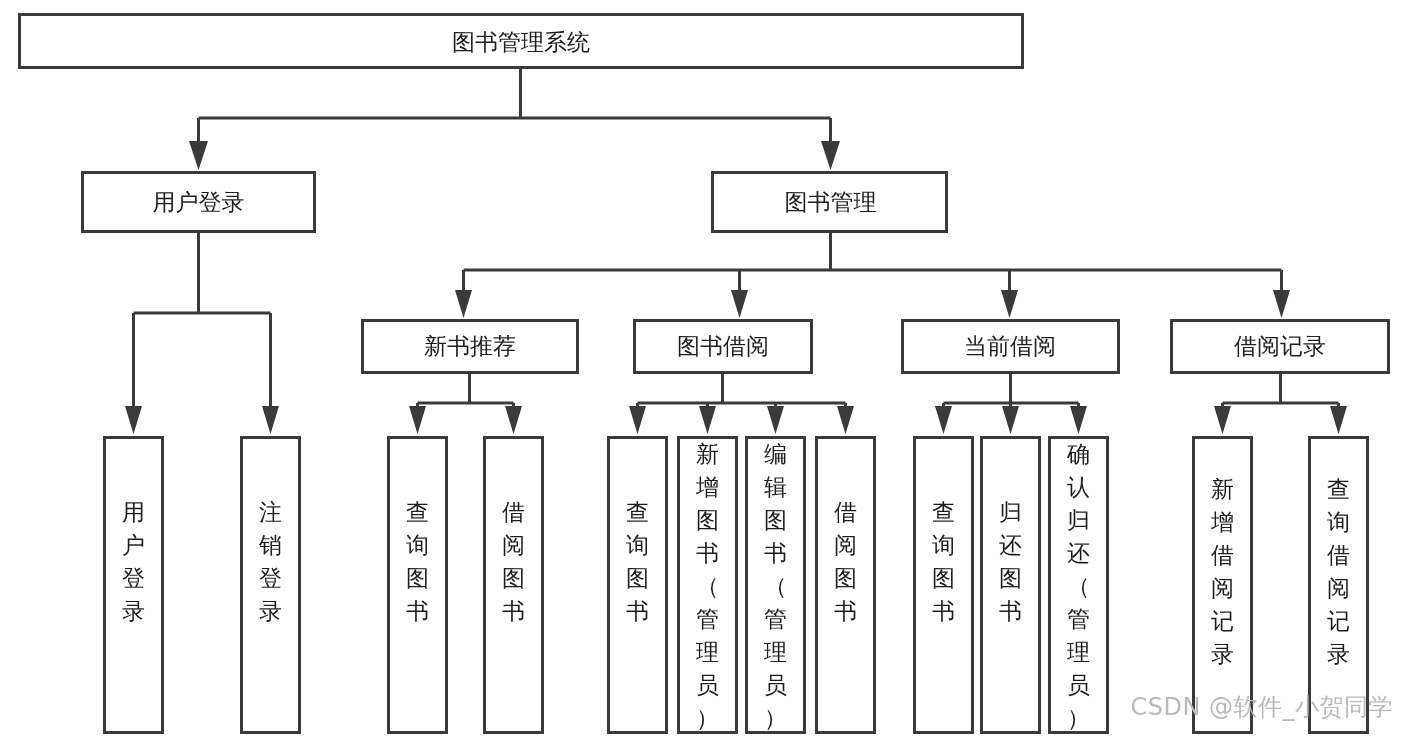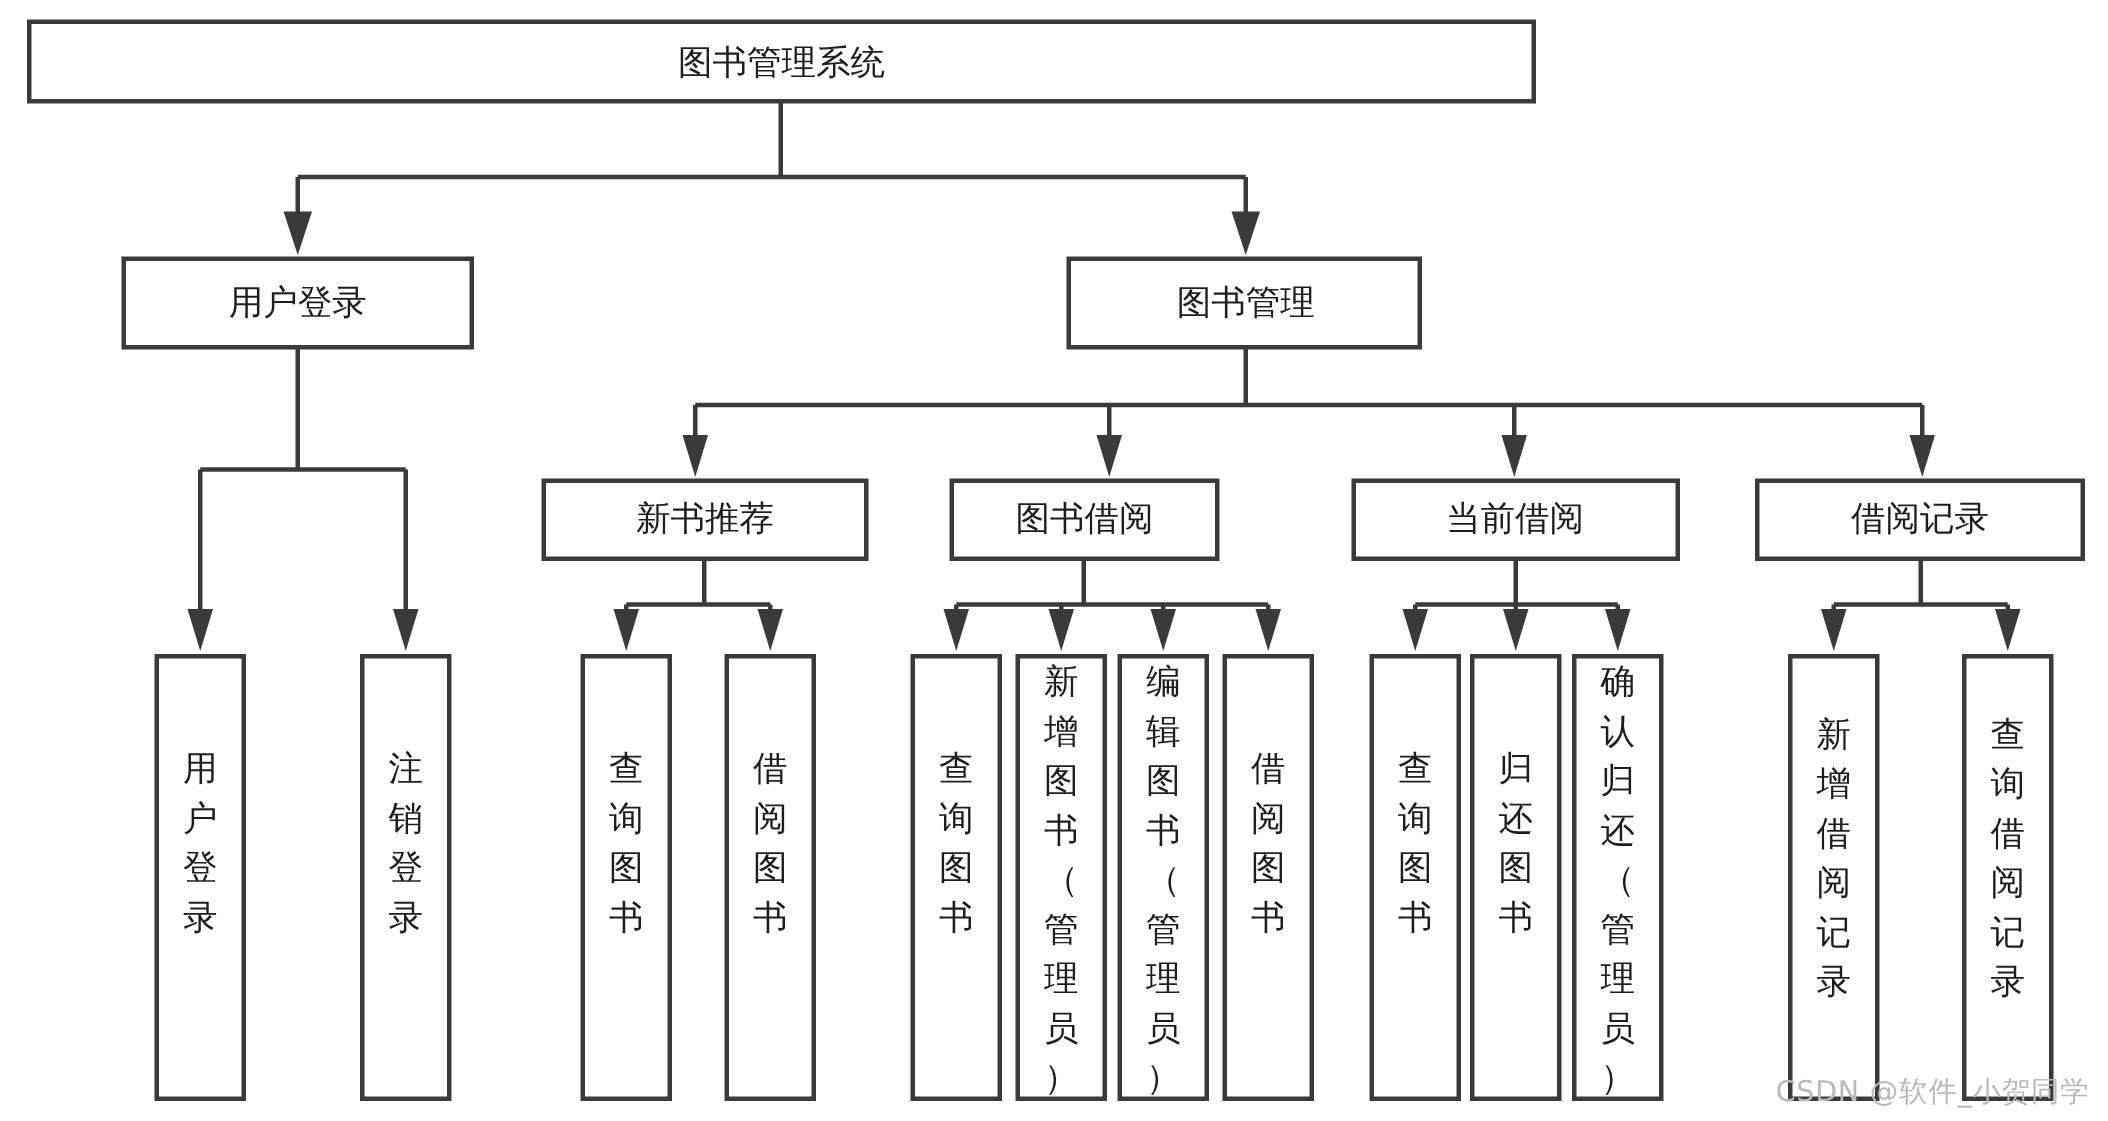--- a/index.html
+++ b/index.html
@@ -53,23 +53,23 @@
     fill: none;
     stroke-linecap: butt;
   }
   .arrow-head {
     fill: #3a3a3a;
     stroke: none;
   }
   .watermark {
     position: absolute;
     right: 12px;
-    bottom: 6px;
-    font-family: "DejaVu Sans", "Liberation Sans", sans-serif;
-    font-size: 19px;
+    bottom: 24px;
+    font-family: "DejaVu Sans", "Liberation Sans", sans-serif;
+    font-size: 24px;
     color: #b9b9b9;
     letter-spacing: 0.5px;
     user-select: none;
     pointer-events: none;
   }
 </style>
 </head>
 <body>
 
 <div id="diagram-root">

